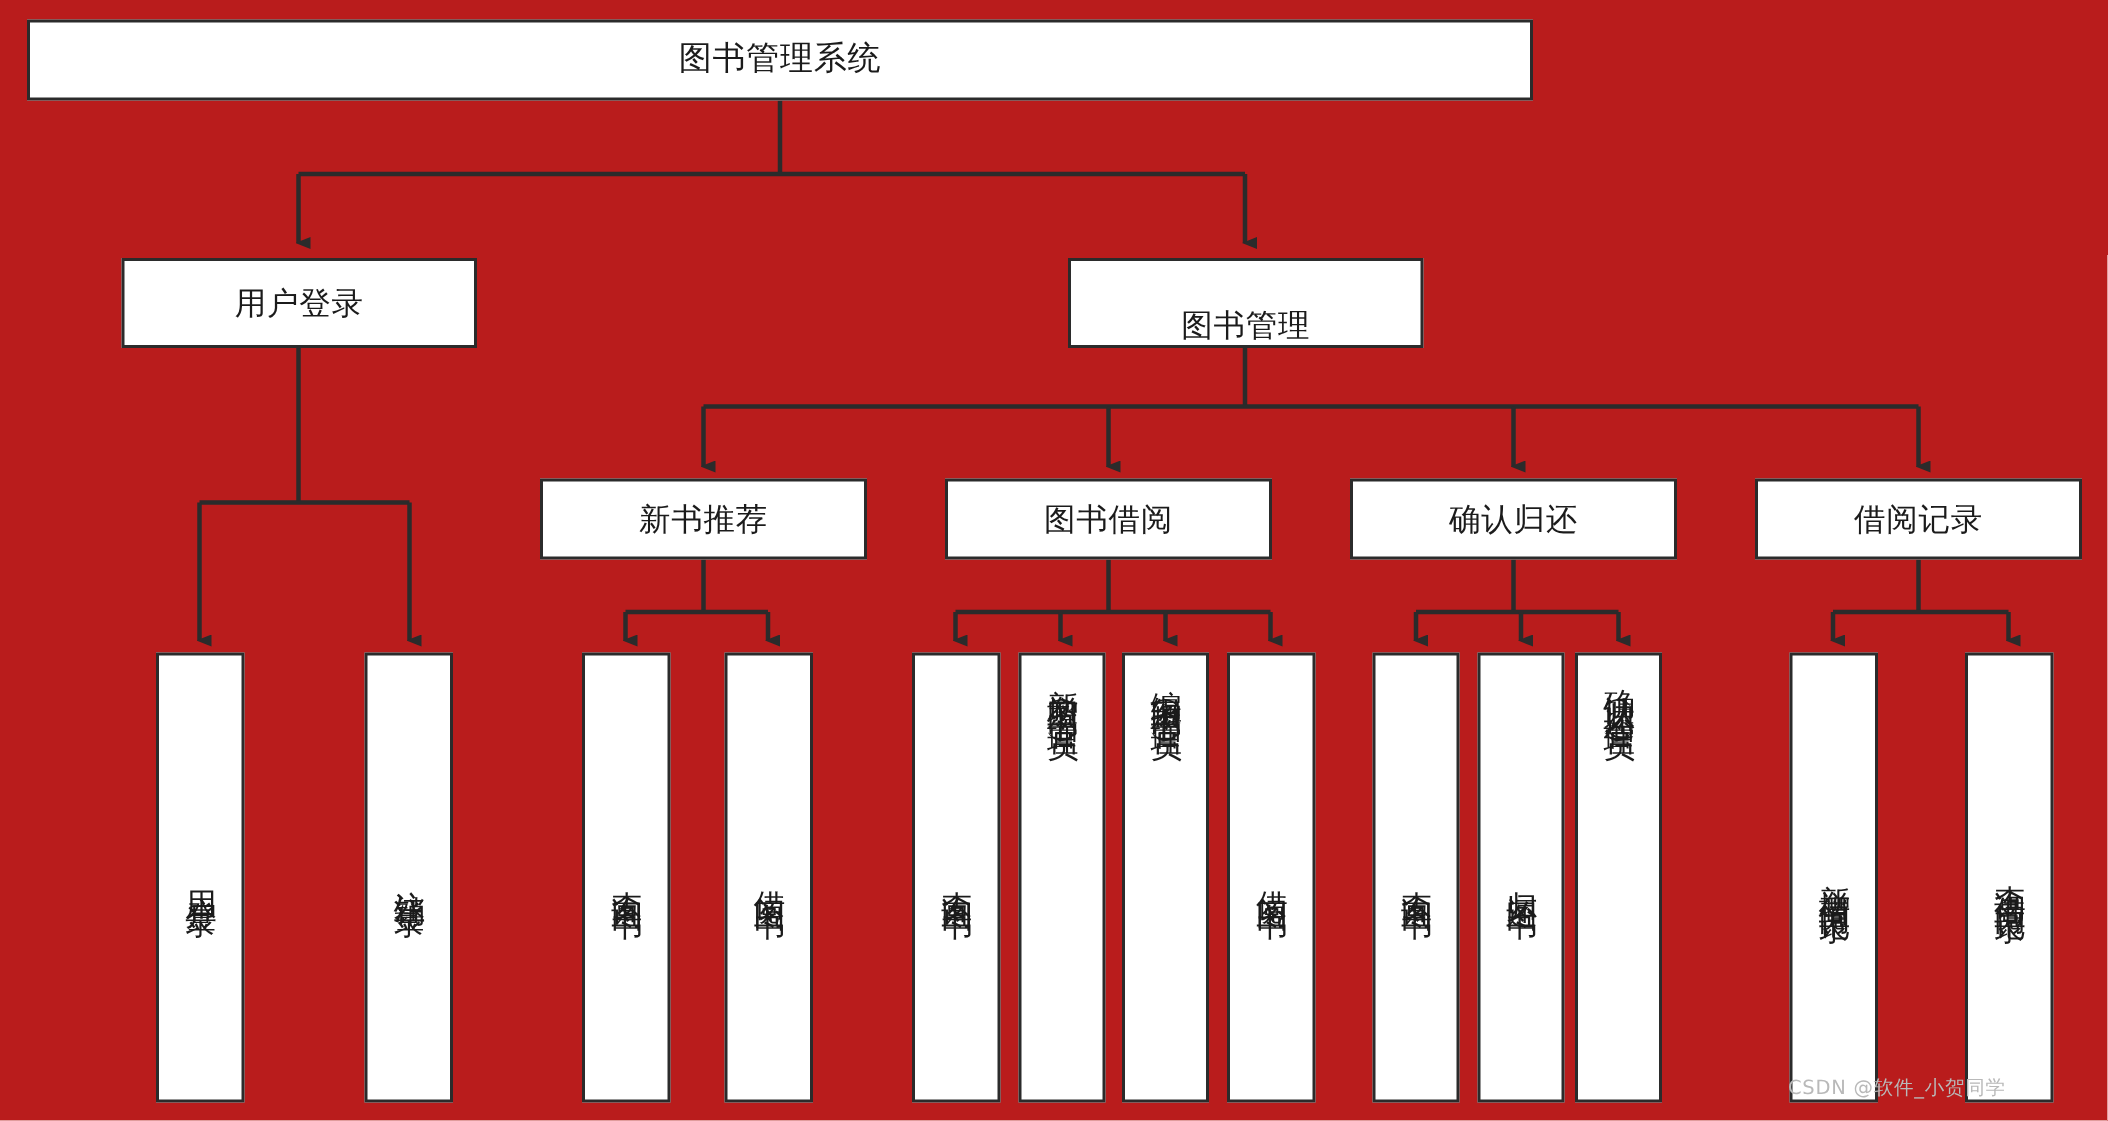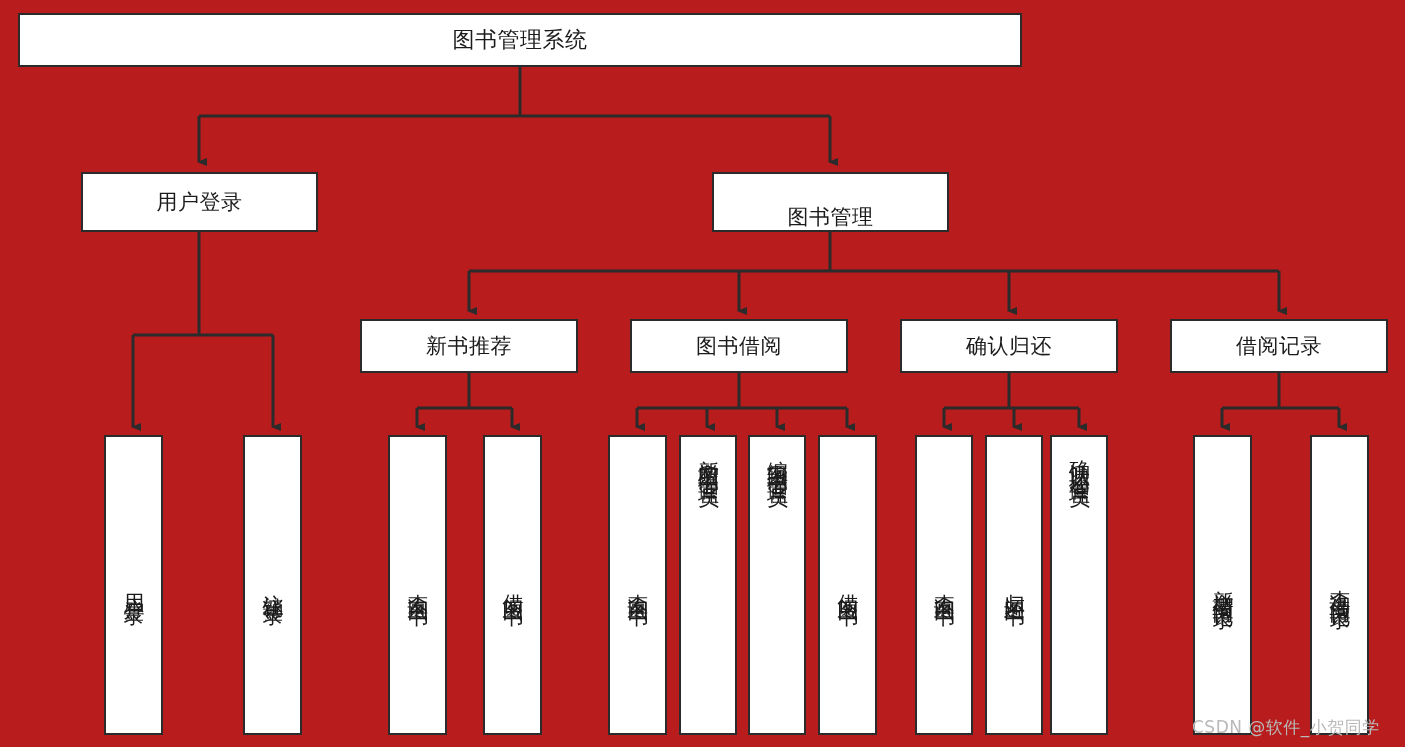--- a/index.html
+++ b/index.html
@@ -61,21 +61,21 @@
   .node.vert.tall-text {
     align-items: flex-start;
   }
   .node.vert.mid-text {
     align-items: center;
     padding-top: 0;
   }
   .watermark {
     position: absolute;
     color: #b9b9b9;
-    font-size: 17px;
+    font-size: 13px;
     white-space: nowrap;
     letter-spacing: 0.5px;
   }
 </style>
 </head>
 <body>
 
 <div id="canvas">
 
   <svg id="wires" viewBox="0 0 1405 747">

